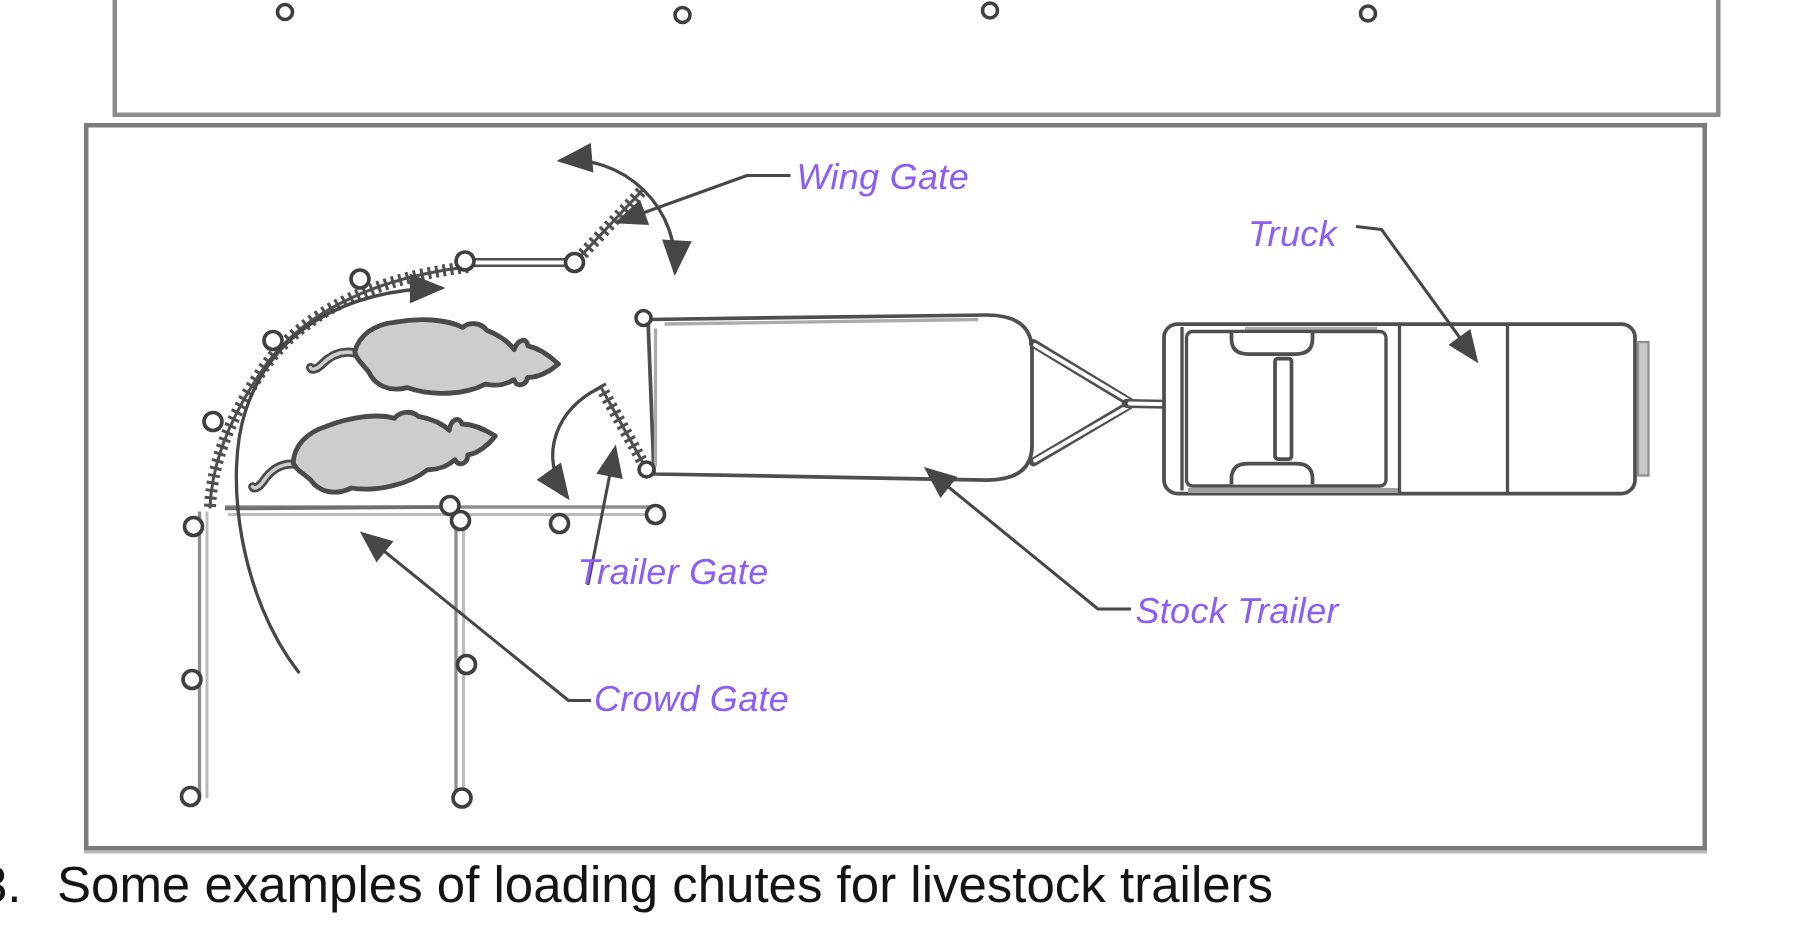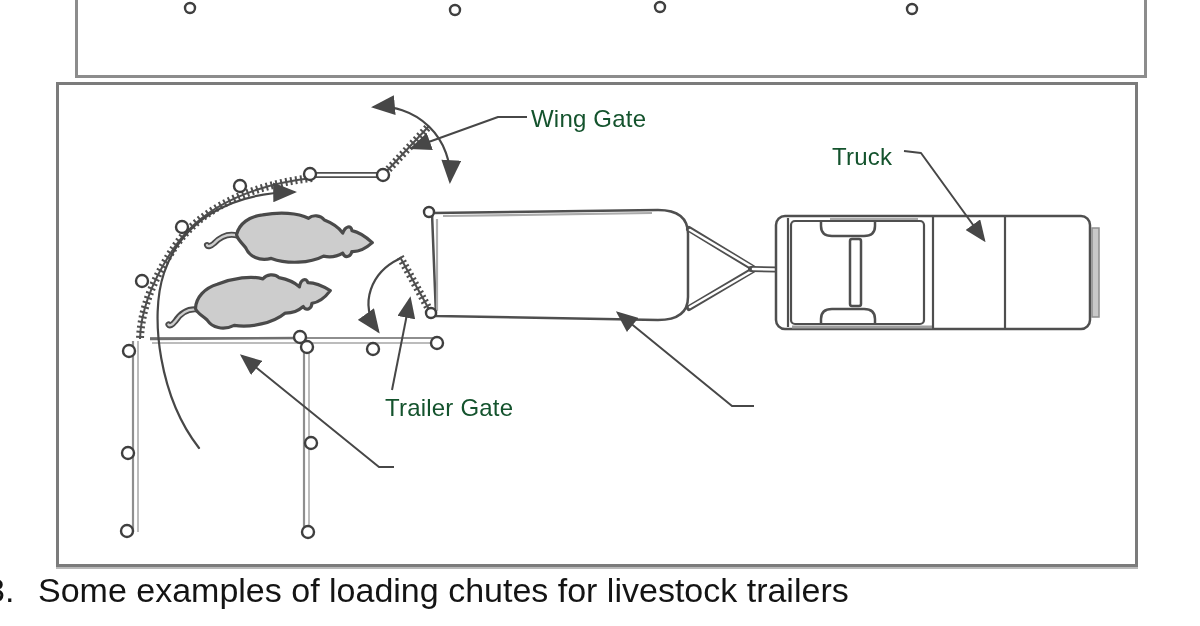--- a/index.html
+++ b/index.html
@@ -3,21 +3,21 @@
 <meta charset="utf-8">
 <style>
   html,body{margin:0;padding:0;background:#ffffff;}
   .page{position:relative;width:1200px;height:626px;overflow:hidden;background:#fff;
         font-family:"Liberation Sans",sans-serif;}
   .figbox{position:absolute;box-sizing:border-box;background:#fff;}
   .topbox{left:75px;top:-8px;width:1072px;height:86px;border:3px solid #8c8c8c;}
   .mainbox{left:56px;top:82px;width:1082px;height:485px;border:3px solid #7b7b7b;
            box-shadow:0 2px 0 #b9b9b9;}
   svg.overlay{position:absolute;left:0;top:0;pointer-events:none;}
-  .diaglabel{position:absolute;white-space:nowrap;font-size:24px;color:#14532d;letter-spacing:0.2px;}
+  .diaglabel{position:absolute;white-space:nowrap;font-size:24px;color:#8b5cf6;letter-spacing:0.2px;font-style:italic;}
   .caption{position:absolute;top:571px;left:0;width:1200px;font-size:34px;color:#141414;}
   .caption .num{position:absolute;left:-14px;top:0;}
   .caption .txt{position:absolute;left:38px;top:0;text-align:center;}
   
   .ln{stroke:#474747;fill:none;stroke-width:2.2;stroke-linecap:round;}
   .ldr{stroke:#474747;fill:none;stroke-width:2;stroke-linejoin:round;}
   .hatchband{stroke:#4f4f4f;fill:none;stroke-width:8;stroke-dasharray:2 3;}
   .hatchcore{stroke:#4f4f4f;fill:none;stroke-width:2;}
   .fenceA{stroke:#8e8e8e;fill:none;stroke-width:2.2;}
   .fenceB{stroke:#bcbcbc;fill:none;stroke-width:2;}
@@ -157,20 +157,22 @@
       <path class="ldr" d="M527,117 L498,117 L412,148" marker-end="url(#arw)"></path>
       <path class="ldr" d="M904,151 L921,153 L984,240" marker-end="url(#arw)"></path>
       <path class="ldr" d="M392,390 L410,299" marker-end="url(#arw)"></path>
       <path class="ldr" d="M394,467 L379,467 L242,356" marker-end="url(#arw)"></path>
       <path class="ldr" d="M754,406 L732,406 L618,313" marker-end="url(#arw)"></path>
     </g>
   </svg>
 
   <div class="diaglabel" style="left:531px;top:105px">Wing Gate</div>
   <div class="diaglabel" style="left:832px;top:143px">Truck</div>
-  <div class="diaglabel" style="left:385px;top:394px">Trailer Gate</div>
+  <div class="diaglabel" style="left:385px;top:368px">Trailer Gate</div>
+  <div class="diaglabel" style="left:396px;top:453px">Crowd Gate</div>
+  <div class="diaglabel" style="left:757px;top:394px">Stock Trailer</div>
 
   <div class="caption">
     <span class="num">3.</span>
     <span class="txt">Some examples of loading chutes for livestock trailers</span>
   </div>
 
 </div>
 
 </body></html>

